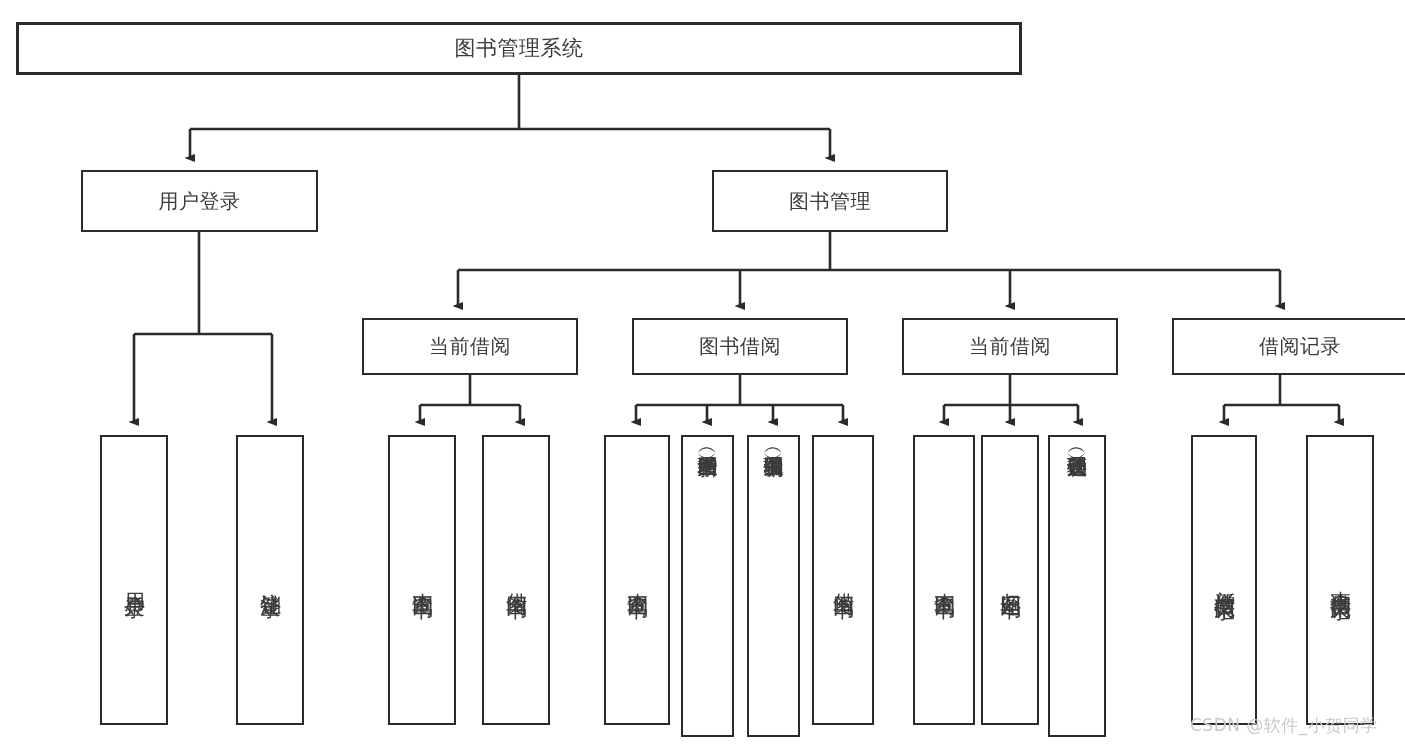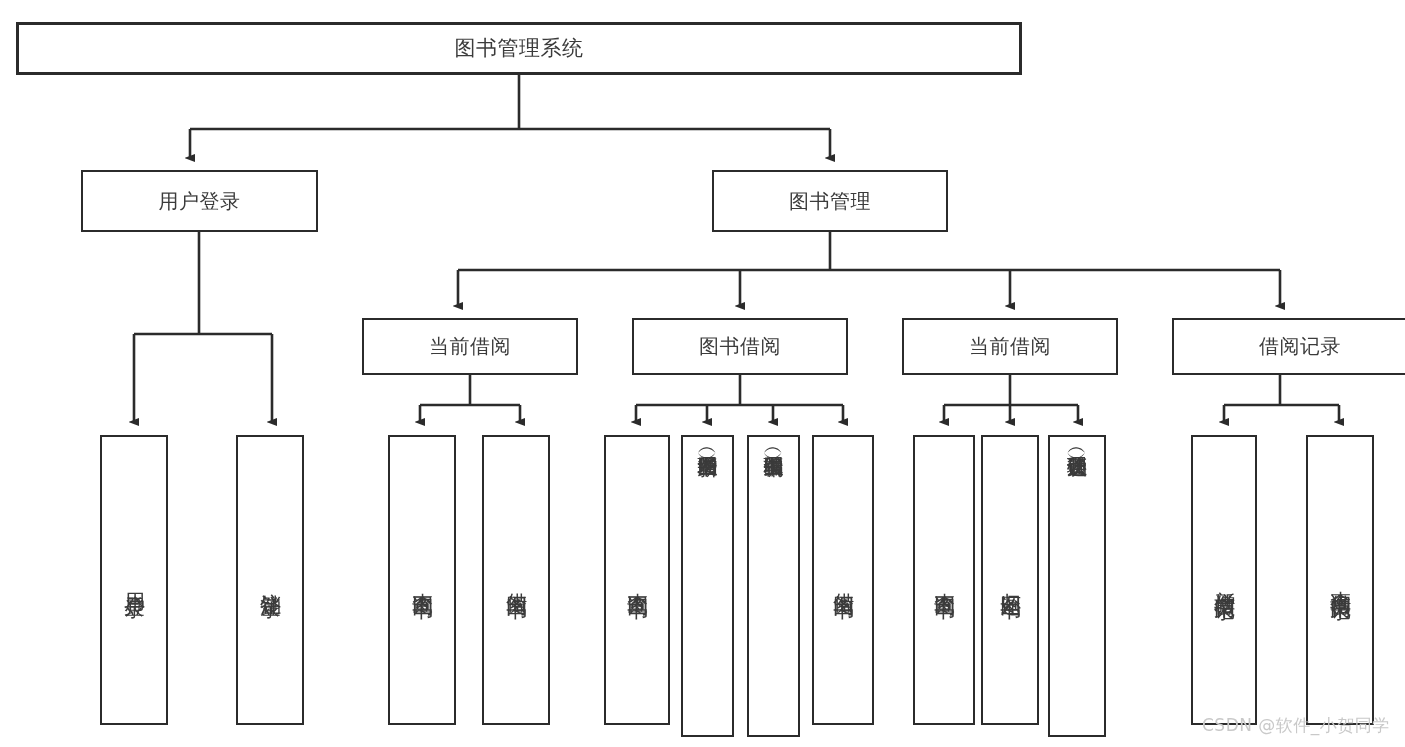--- a/index.html
+++ b/index.html
@@ -73,21 +73,20 @@
   .node.leaf.mid-text {
     align-items: center;
     padding-top: 0;
   }
   .watermark {
     position: absolute;
     color: #c9c9c9;
     font-size: 17px;
     white-space: nowrap;
     letter-spacing: 0.5px;
-    margin-left: 12px;
   }
 </style>
 </head>
 <body>
 
 <div id="canvas">
 
   <svg id="edges" viewBox="0 0 1405 747">
     <defs>
       <marker id="arrow" markerWidth="10" markerHeight="10" refX="4" refY="5" orient="auto" markerUnits="userSpaceOnUse">

